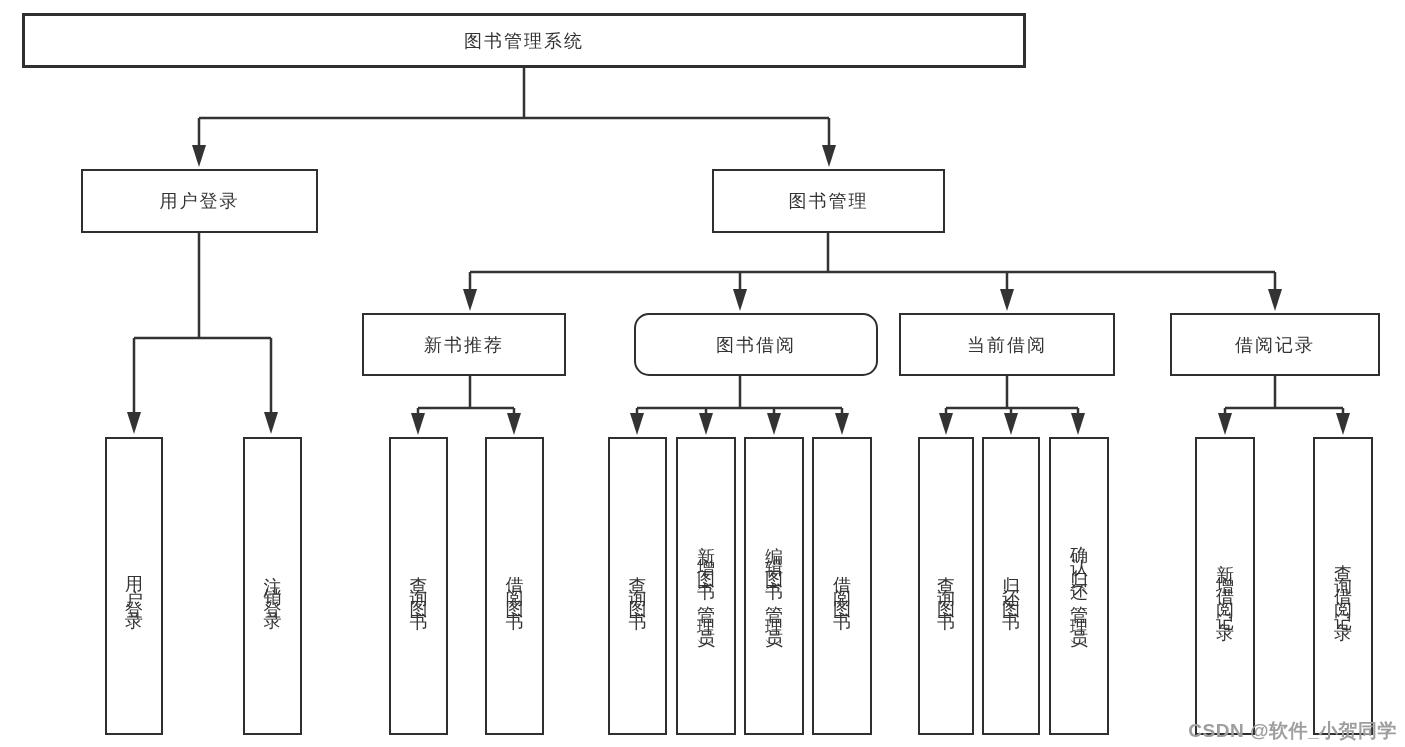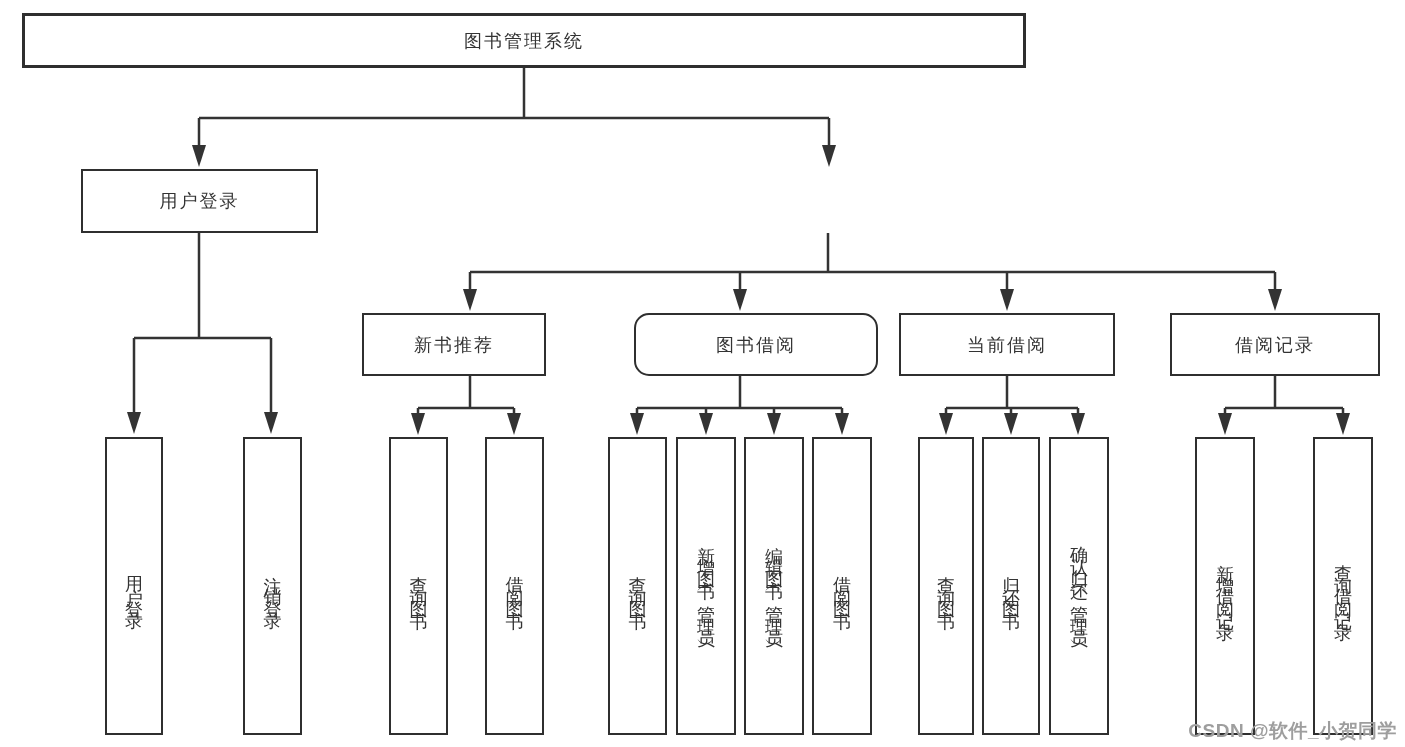--- a/index.html
+++ b/index.html
@@ -115,22 +115,23 @@
     <g>
       <path d="M1275 376 V408 M1225 408 H1343 M1225 408 V428 M1343 408 V428"></path>
       <polygon points="1218,413 1232,413 1225,435"></polygon>
       <polygon points="1336,413 1350,413 1343,435"></polygon>
     </g>
   </svg>
 
   <div class="node root" style="left:22px; top:13px; width:1004px; height:55px;">图书管理系统</div>
 
   <div class="node" style="left:81px; top:169px; width:237px; height:64px;">用户登录</div>
+  <div class="node" style="left:712px; top:169px; width:233px; height:64px;">图书管理</div>
 
-  <div class="node" style="left:362px; top:313px; width:184px; height:63px;">新书推荐</div>
+  <div class="node" style="left:362px; top:313px; width:204px; height:63px;">新书推荐</div>
   <div class="node" style="left:634px; top:313px; width:244px; height:63px;border-radius:15px;">图书借阅</div>
   <div class="node" style="left:1170px; top:313px; width:210px; height:63px;">借阅记录</div>
   <div class="node" style="left:899px; top:313px; width:216px; height:63px;">当前借阅</div>
 
   <div class="vnode" style="left:105px; width:58px;">
     <span>用户登录</span>
   </div>
   <div class="vnode" style="left:243px; width:59px;">
     <span>注销登录</span>
   </div>

